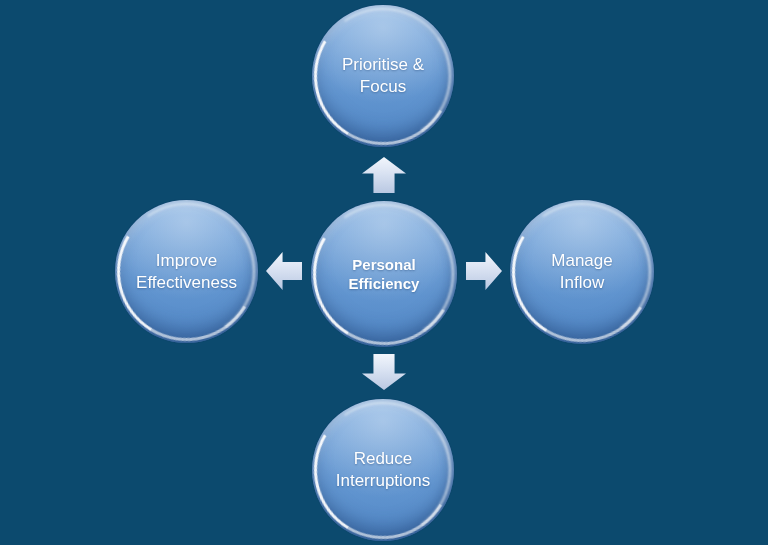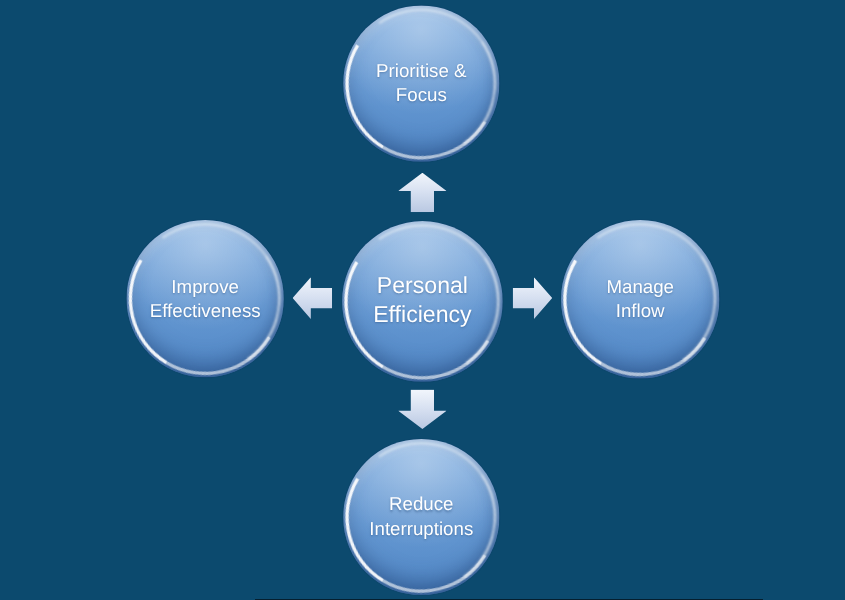--- a/index.html
+++ b/index.html
@@ -39,21 +39,21 @@
   .circle .label{
     position:relative;z-index:2;
     text-shadow:0 1px 2px rgba(38,70,115,0.45);
     line-height:1.28;
   }
   .node-top   {left:312px;top:5px;  width:142px;height:142px;}
   .node-left  {left:115px;top:200px;width:143px;height:143px;text-align:center;}
   .node-center{left:311px;top:201px;width:146px;height:146px;}
   .node-right {left:510px;top:200px;width:144px;height:144px;}
   .node-bottom{left:312px;top:399px;width:142px;height:142px;}
-  .node-center .label{font-size:21px;width:100px;}
+  .node-center .label{font-size:15px;width:100px;font-weight:bold;}
   .outer .label{font-size:17px;width:104px;}
   .arrow{
     position:absolute;
     background:linear-gradient(180deg,#f2f6fc 0%,#d9e2f2 45%,#b9c8e2 100%);
     filter:drop-shadow(0 2px 2px rgba(90,130,190,0.35));
   }
   .arrow-up{
     left:362px;top:157px;width:44px;height:36px;
     clip-path:polygon(50% 0%,100% 46%,74% 46%,74% 100%,26% 100%,26% 46%,0% 46%);
   }

